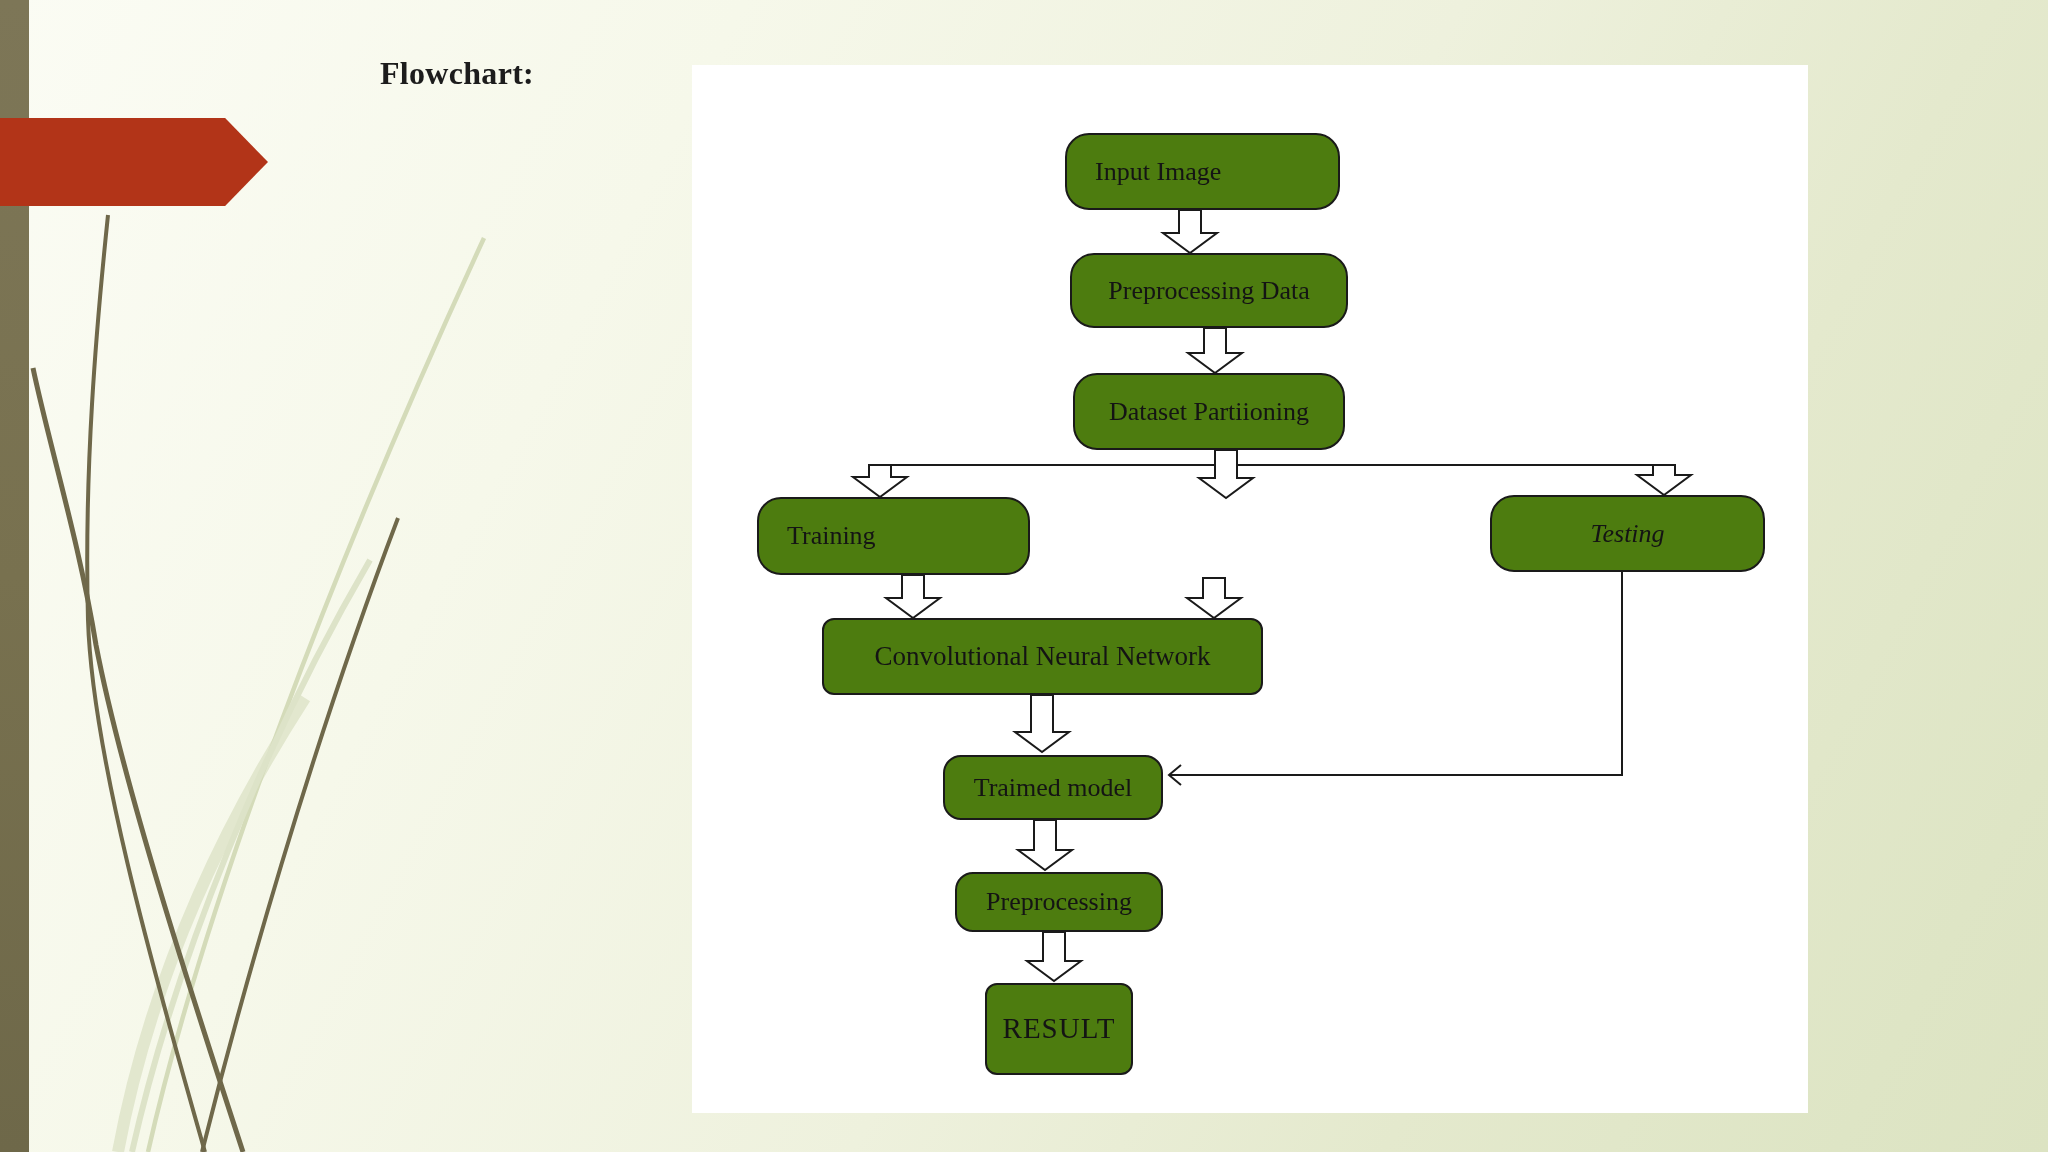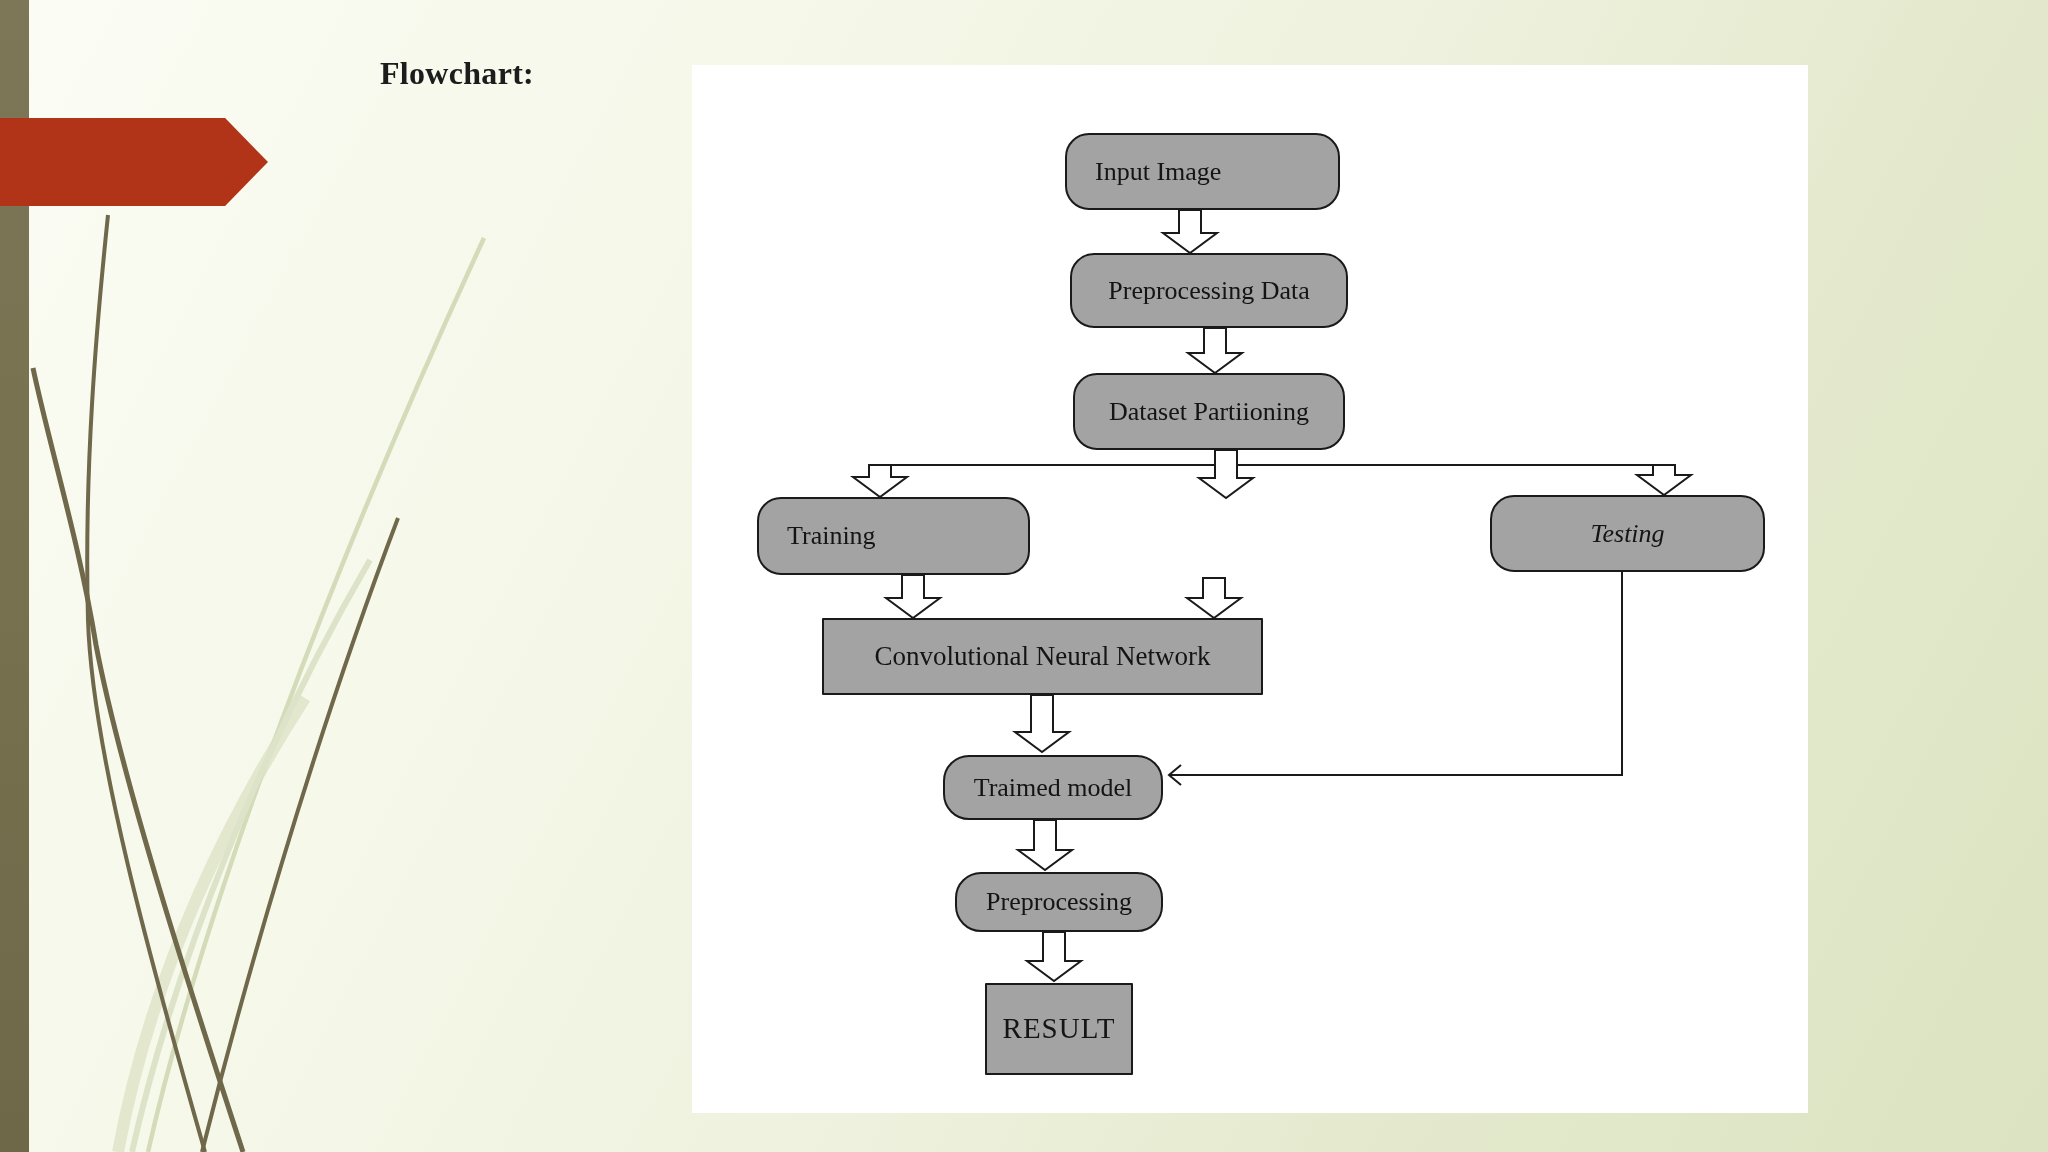--- a/index.html
+++ b/index.html
@@ -12,27 +12,27 @@
   .olive-bar{position:absolute;left:0;top:0;width:29px;height:1152px;background:linear-gradient(180deg,#7d7657 0%,#78714f 50%,#6e6849 100%);}
   .red-arrow{
     position:absolute;left:0;top:118px;width:268px;height:88px;background:#b23418;
     clip-path:polygon(0% 0%,84% 0%,100% 50%,84% 100%,0% 100%);
   }
   .slide-label{position:absolute;left:380px;top:55px;font-size:32px;font-weight:bold;color:#1c1c1c;letter-spacing:.3px;}
   .panel{position:absolute;left:692px;top:65px;width:1116px;height:1048px;background:#ffffff;}
   .connectors{position:absolute;left:0;top:0;}
   .node{
     position:absolute;display:flex;align-items:center;box-sizing:border-box;
-    border:2px solid #1a1a1a;background:#a3a3a3;font-size:26px;line-height:1.15;
+    border:2px solid #1a1a1a;background:#4d7c0f;font-size:26px;line-height:1.15;
   }
   .node.center{justify-content:center;text-align:center;}
   .node.leftpad{padding-left:28px;justify-content:flex-start;text-align:left;}
   .rounded-lg{border-radius:24px;}
-  .rounded-md{border-radius:26px;}
-  .square{border-radius:1px;}
+  .rounded-md{border-radius:18px;}
+  .square{border-radius:12px;}
   .n-input{left:373px;top:68px;width:275px;height:77px;}
   .n-preprocess{left:378px;top:188px;width:278px;height:75px;}
   .n-preprocess .wrap{display:inline-block;width:205px;}
   .n-dataset{left:381px;top:308px;width:272px;height:77px;}
   .n-training{left:65px;top:432px;width:273px;height:78px;}
   .n-validation{left:430px;top:435px;width:276px;height:78px;}
   .n-testing{left:798px;top:430px;width:275px;height:77px;font-style:italic;}
   .n-cnn{left:130px;top:553px;width:441px;height:77px;font-size:27px;}
   .n-trained{left:251px;top:690px;width:220px;height:65px;}
   .n-class{left:263px;top:807px;width:208px;height:60px;}

